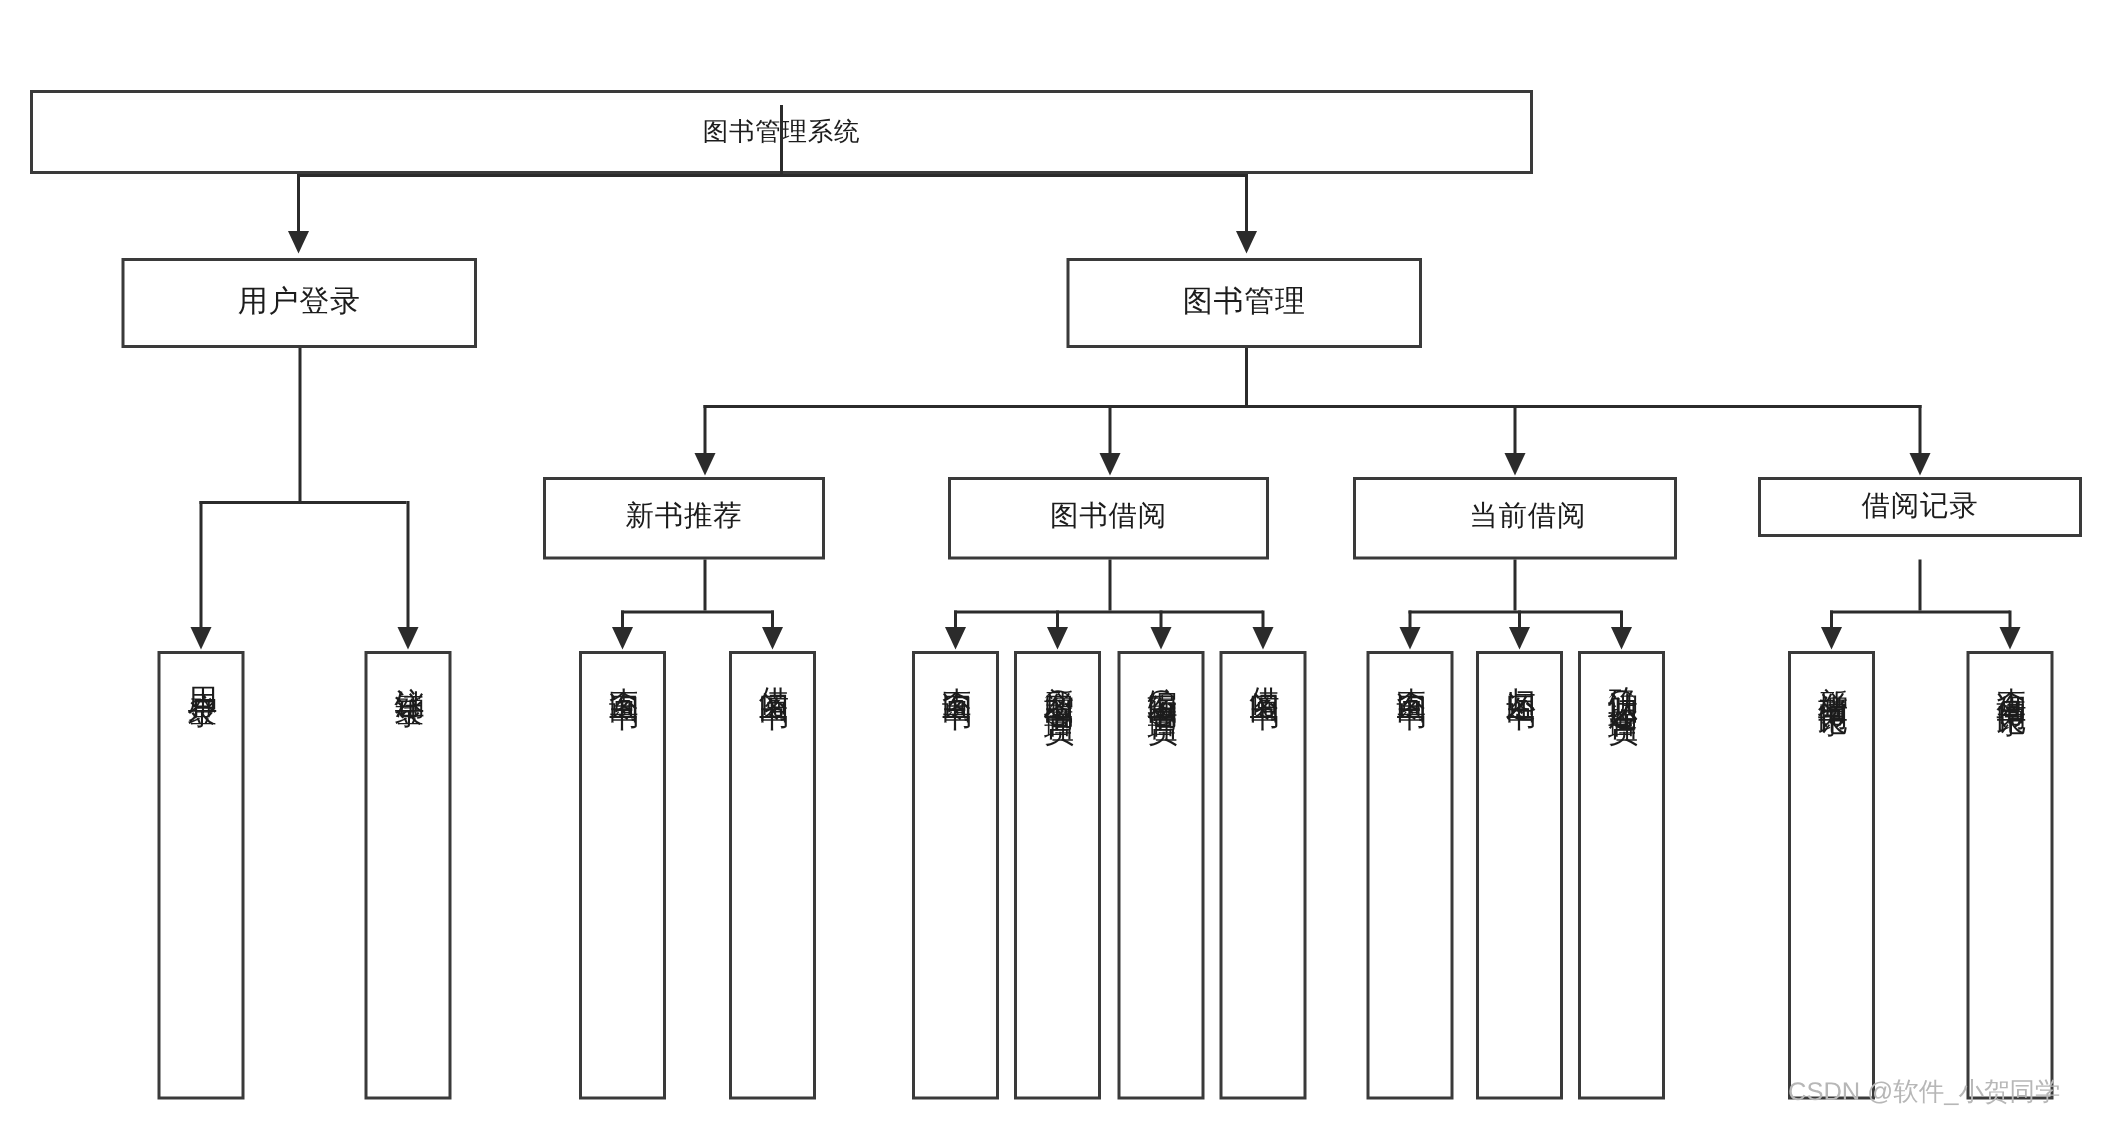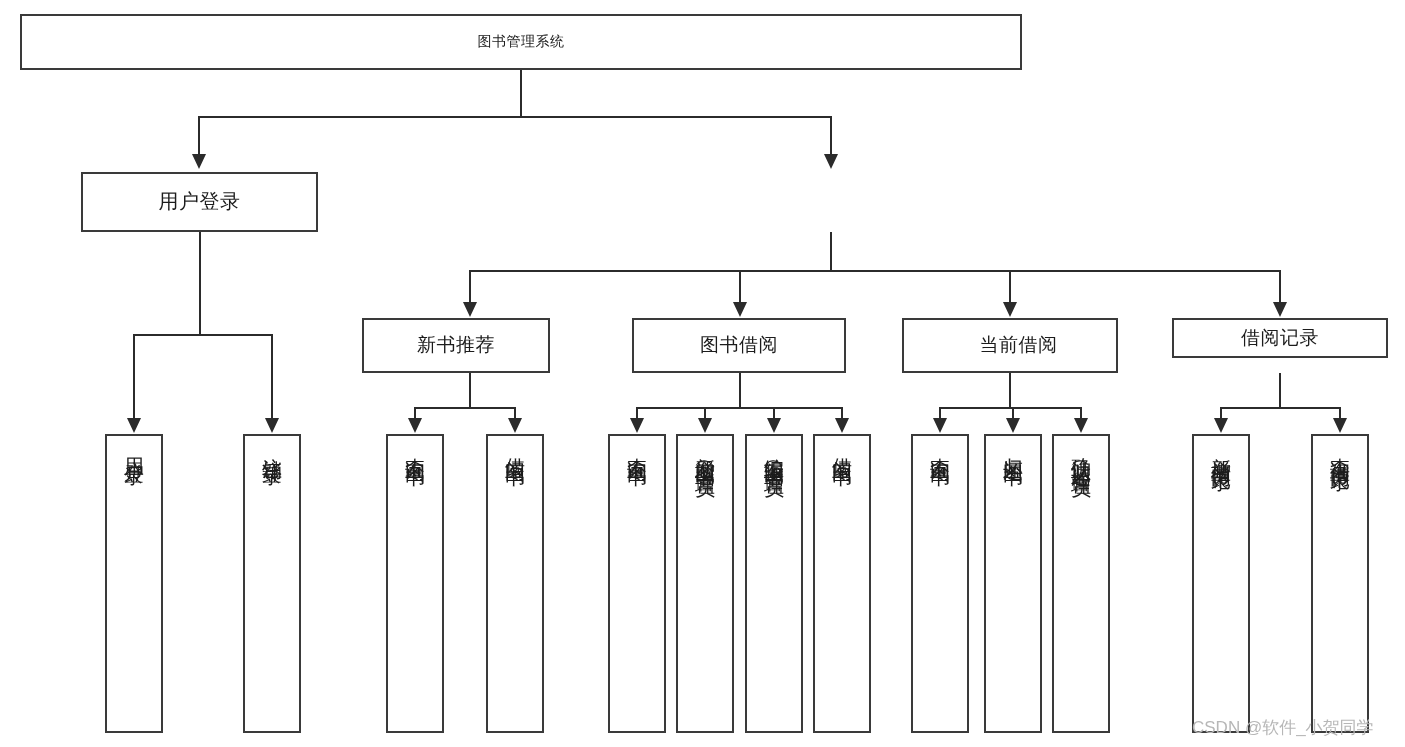--- a/index.html
+++ b/index.html
@@ -23,21 +23,22 @@
     position: absolute;
     box-sizing: border-box;
     background: #ffffff;
     border: 2px solid #3a3a3a;
     display: flex;
     align-items: center;
     justify-content: center;
     color: #1c1c1c;
   }
   .node.root {
-    font-size: 14px;
+    font-size: 17px;
+    margin-top: 46px;
   }
   .node.level2 {
     font-size: 20px;
   }
   .node.level3 {
     font-size: 19px;
   }
   .node.leaf {
     font-size: 20px;
     align-items: flex-start;
@@ -100,20 +101,23 @@
   <div class="ln v" style="left:198px; top:116px; height:40px;"></div>
   <div class="arrow" style="left:192px; top:154px;"></div>
 
   <div class="ln v" style="left:830px; top:116px; height:40px;"></div>
   <div class="arrow" style="left:824px; top:154px;"></div>
 
   <div class="node level2" style="left:81px; top:172px; width:237px; height:60px;">
     <span class="label">用户登录</span>
   </div>
 
+  <div class="node level2" style="left:711px; top:172px; width:237px; height:60px;">
+    <span class="label">图书管理</span>
+  </div>
 
   <div class="ln v" style="left:199px; top:232px; height:102px;"></div>
   <div class="ln h" style="left:133px; top:334px; width:138px;"></div>
   <div class="ln v" style="left:133px; top:334px; height:86px;"></div>
   <div class="arrow" style="left:127px; top:418px;"></div>
   <div class="ln v" style="left:271px; top:334px; height:86px;"></div>
   <div class="arrow" style="left:265px; top:418px;"></div>
 
   <div class="ln v" style="left:830px; top:232px; height:38px;"></div>
   <div class="ln h" style="left:469px; top:270px; width:812px;"></div>

